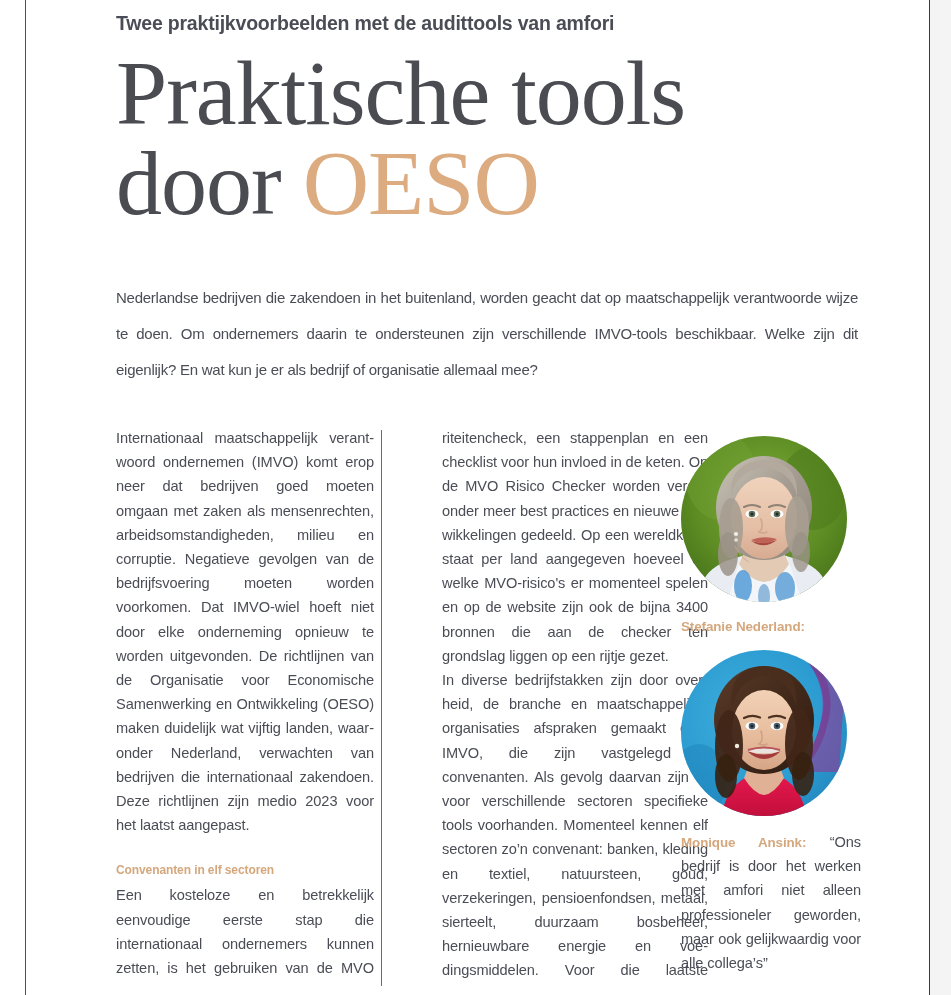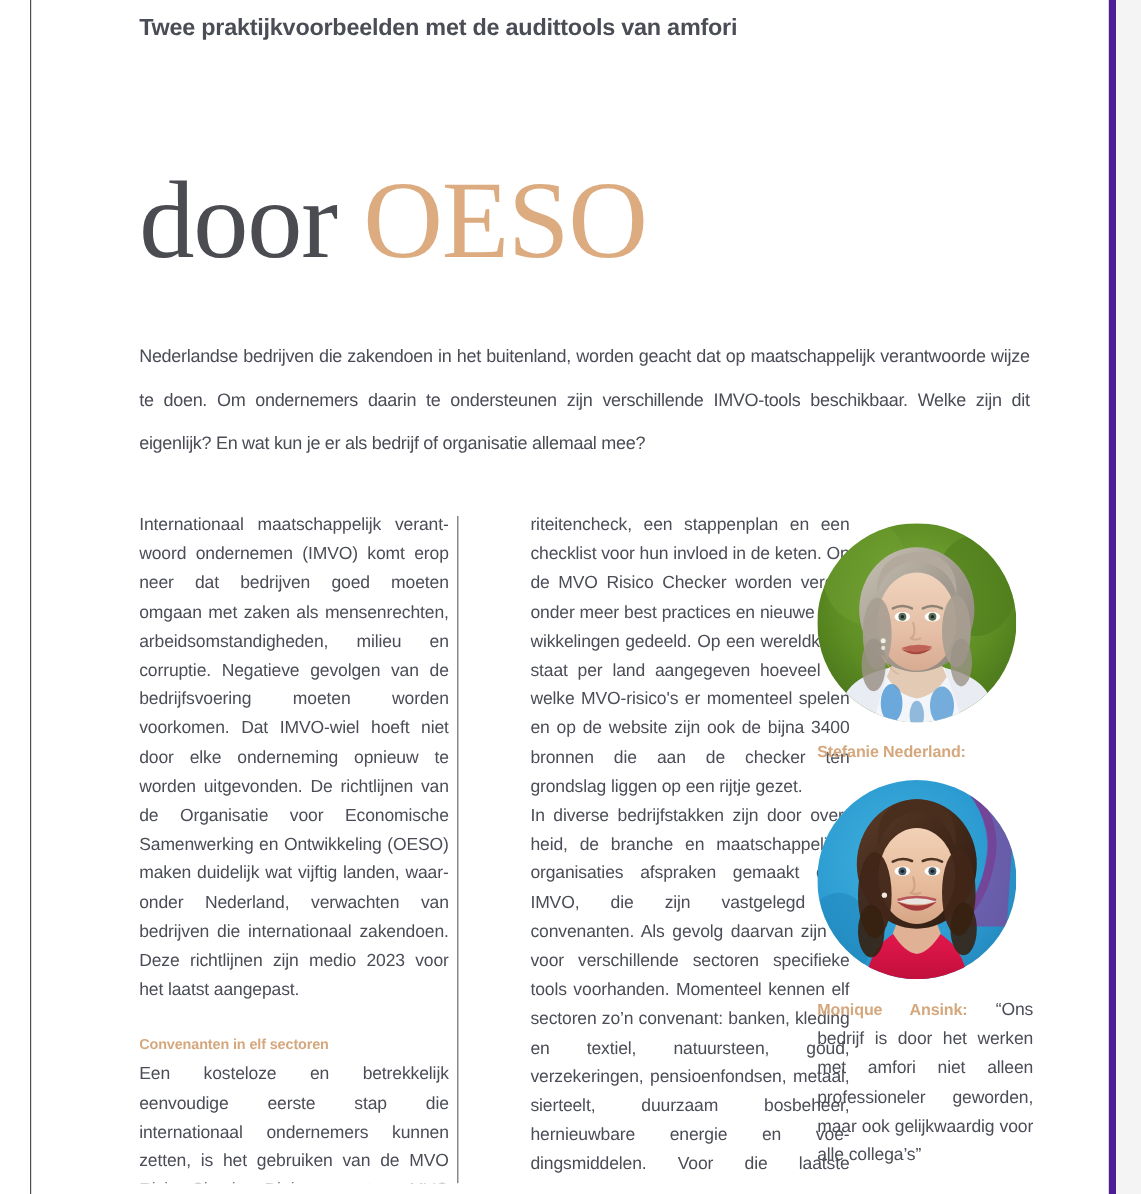--- a/index.html
+++ b/index.html
@@ -15,21 +15,21 @@
   }
 
   .page {
     position: absolute;
     left: 0;
     top: 0;
     width: 930px;
     height: 995px;
     background: #ffffff;
     box-sizing: border-box;
-    border-right: 6px solid #4c1d95;
+    border-right: 1px solid #4c1d95;
   }
 
   .spine-rule {
     position: absolute;
     left: 25px;
     top: 0;
     width: 1px;
     height: 995px;
     background: #4c4f54;
   }
@@ -172,21 +172,21 @@
 
 <div class="page">
 
   <div class="spine-rule"></div>
 
   <div class="content">
 
     <div class="kicker">Twee praktijkvoorbeelden met de audittools van amfori</div>
 
     <h1 class="headline">
-      <br>
+      <span>Praktische tools</span><br>
       <span>door </span><span class="accent">OESO</span>
     </h1>
 
     <p class="standfirst">Nederlandse bedrijven die zakendoen in het buitenland, worden geacht dat op maatschappelijk verantwoorde wijze te doen. Om ondernemers daarin te ondersteunen zijn verschillende IMVO-tools beschikbaar. Welke zijn dit eigenlijk? En wat kun je er als bedrijf of organisatie allemaal mee?</p>
 
     <div class="columns">
 
       <div class="col-rule"></div>
 
       <div class="col col-1">

